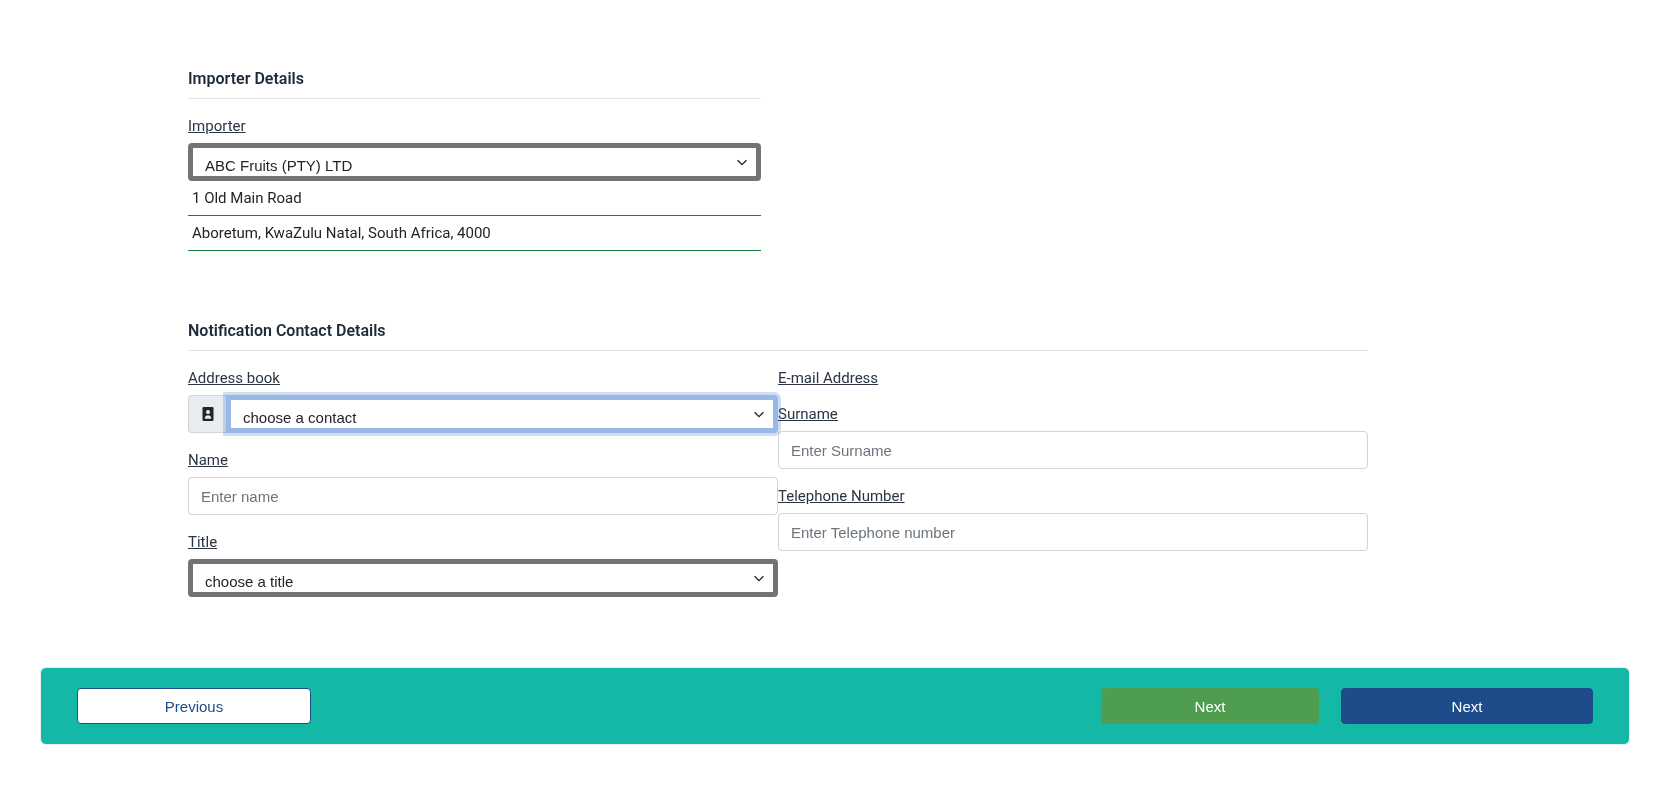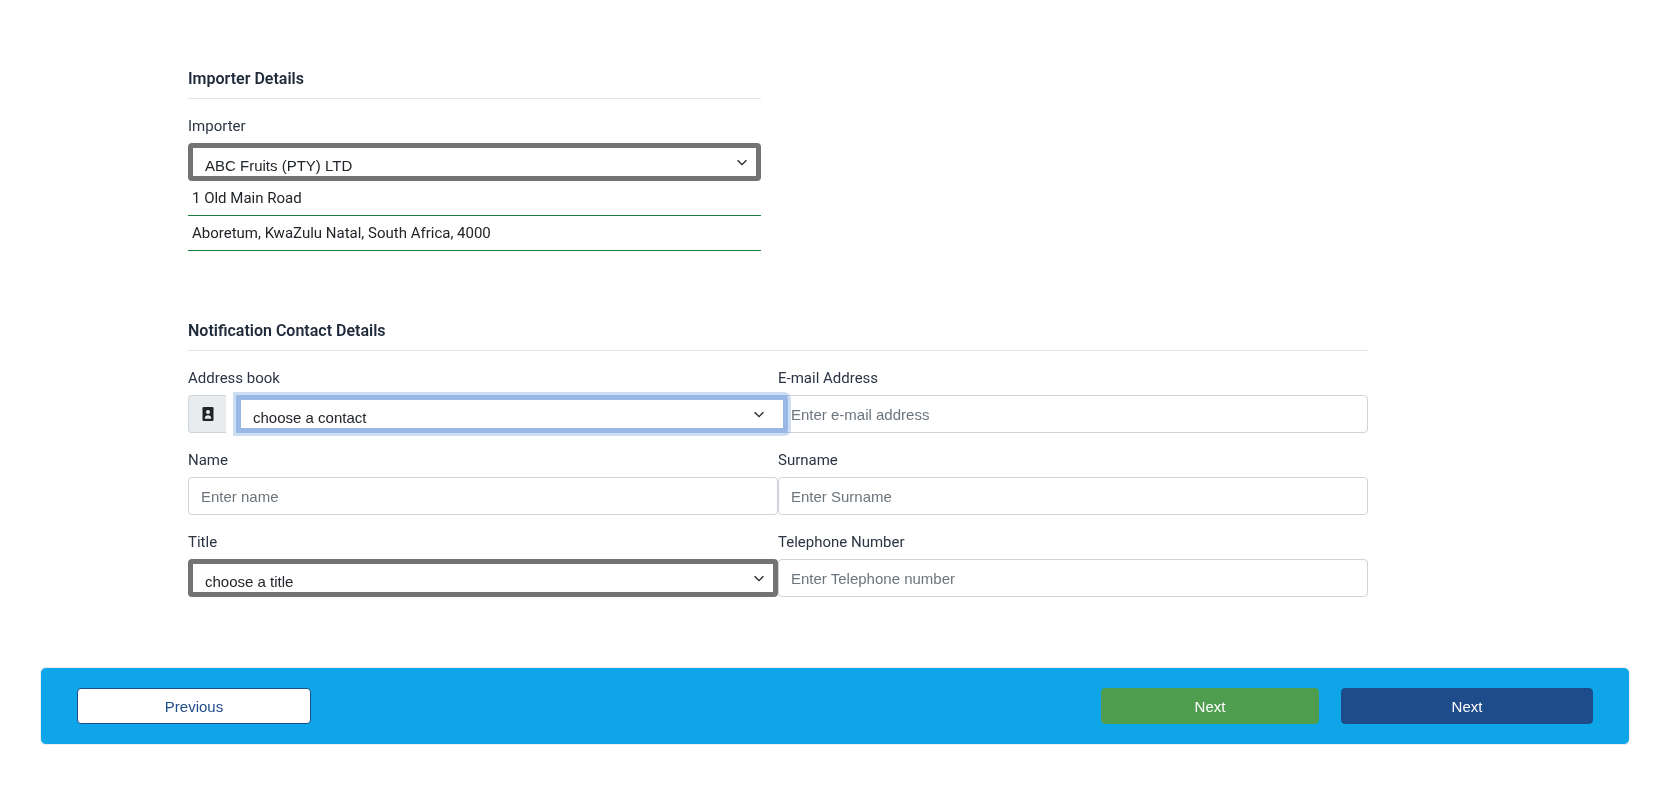--- a/index.html
+++ b/index.html
@@ -33,20 +33,21 @@
   .heading-rule {
     border: none;
     border-top: 1px solid #e1e4e8;
     margin: 0;
   }
   .field-label {
     display: block;
     font-size: 15px;
     color: #2b3544;
     margin: 18px 0 8px 0;
+    text-decoration: underline;
   }
   .select-wrap, .input-wrap {
     position: relative;
   }
   .select {
     width: 100%;
     height: 38px;
     padding: 0 36px 0 12px;
     border: 5px solid #737373;
     border-radius: 4px;
@@ -96,35 +97,34 @@
   .input-group .select-wrap {
     flex: 1;
   }
   .input-group .select {
     border-radius: 0 4px 4px 0;
   }
   .focused .select {
     border-color: #9ab8e6;
     box-shadow: 0 0 0 3px rgba(32, 107, 196, 0.22);
     outline: none;
-    margin-left: 10px;
   }
   .text-input {
     width: 100%;
     height: 38px;
     padding: 0 12px;
     border: 1px solid #ced4da;
     border-radius: 4px;
     font-size: 15px;
     color: #212529;
   }
   .text-input::placeholder { color: #6c757d; }
   .footer-bar {
     margin: 70px 40px 0 40px;
-    background: #0ea5e9;
+    background: #14b8a6;
     border: 1px solid #eceef1;
     border-radius: 6px;
     padding: 20px 36px;
     display: flex;
     align-items: center;
   }
   .btn {
     height: 36px;
     padding: 0 20px;
     border-radius: 4px;
@@ -215,21 +215,20 @@
           <span class="select-caret">
             <svg width="14" height="14" viewBox="0 0 16 16" fill="none" stroke="#212529" stroke-width="1.6">
                 <polyline points="3 6 8 11 13 6"></polyline>
               </svg>
           </span>
         </div>
       </div>
 
       <div class="col">
         <label class="field-label">E-mail Address</label>
-        <input type="text" class="text-input" placeholder="Enter e-mail address" style="">
 
         <label class="field-label">Surname</label>
         <input type="text" class="text-input" placeholder="Enter Surname" style="">
 
         <label class="field-label">Telephone Number</label>
         <input type="text" class="text-input" placeholder="Enter Telephone number" style="">
       </div>
     </div>
   </div>
 

